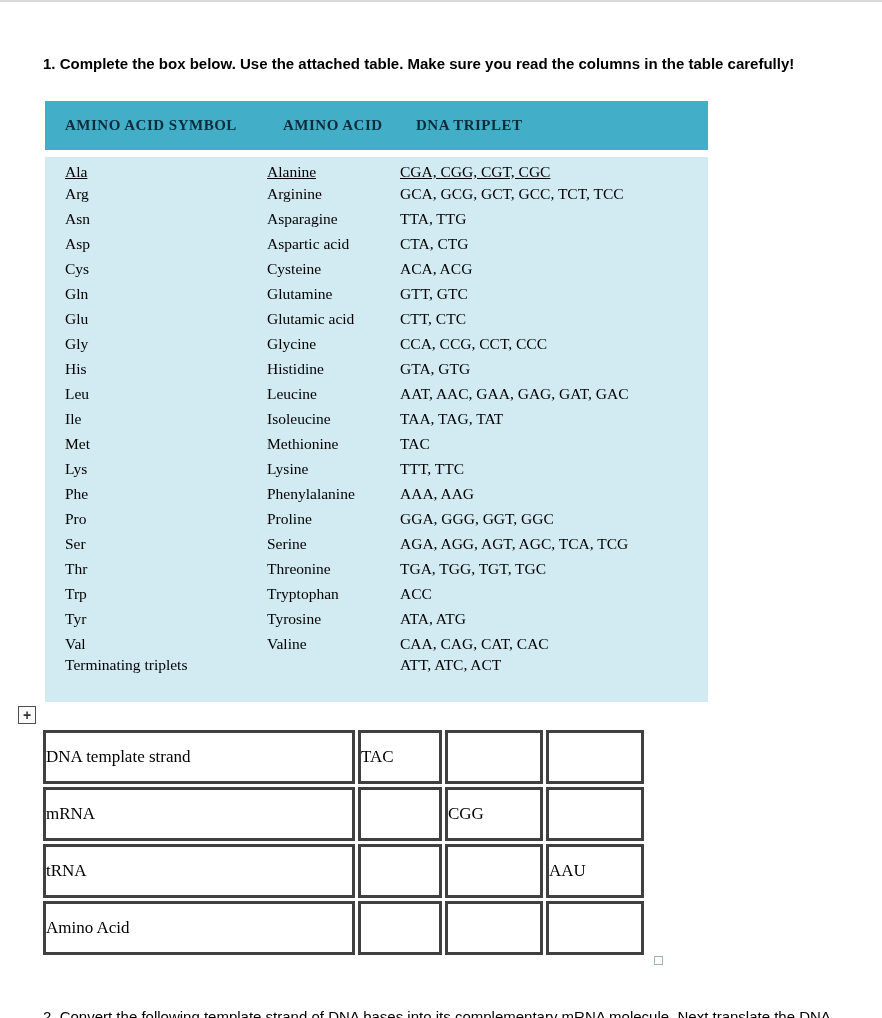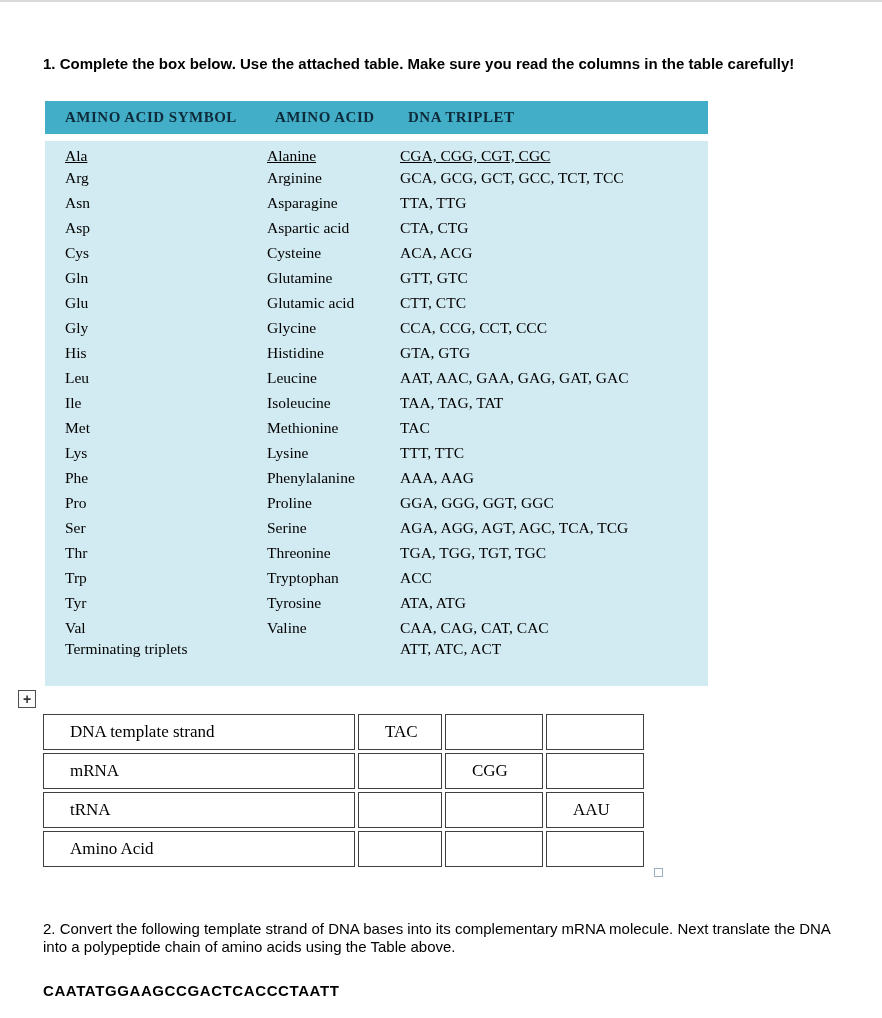--- a/index.html
+++ b/index.html
@@ -34,21 +34,21 @@
   .amino-table th {
     background: var(--header-bg, #43aec8);
     height: 32px;
     text-align: left;
     vertical-align: middle;
     font-size: 15px;
     font-weight: bold;
     letter-spacing: 0.5px;
     color: #0d2b3a;
     border-bottom: 7px solid #ffffff;
-    padding: 8px;
+    padding: 16px;
   }
   .amino-table td {
     background: var(--body-bg, #d2eaf1);
     height: 25px;
     font-size: 15.5px;
     vertical-align: middle;
     padding: 0;
     white-space: nowrap;
   }
   .amino-table th:first-child,
@@ -61,25 +61,25 @@
     margin: 28px 0 0 43px;
     width: 607px;
   }
   .fill-table {
     border-collapse: separate;
     border-spacing: 3px;
     margin: -3px 0 0 -3px;
     font-family: "Liberation Serif", serif;
   }
   .fill-table td {
-    border: 1px solid #404040;
-    height: 36px;
+    border: 3px solid #404040;
+    height: 54px;
     vertical-align: middle;
     font-size: 17px;
-    padding-left: 26px;
+    padding-left: 0;
     background: #fff;
   }
   .col-label { width: 312px; }
   .col-a { width: 84px; }
   .col-b { width: 98px; }
   .col-c { width: 98px; }
   .move-handle {
     position: absolute;
     left: -25px;
     top: -21px;

